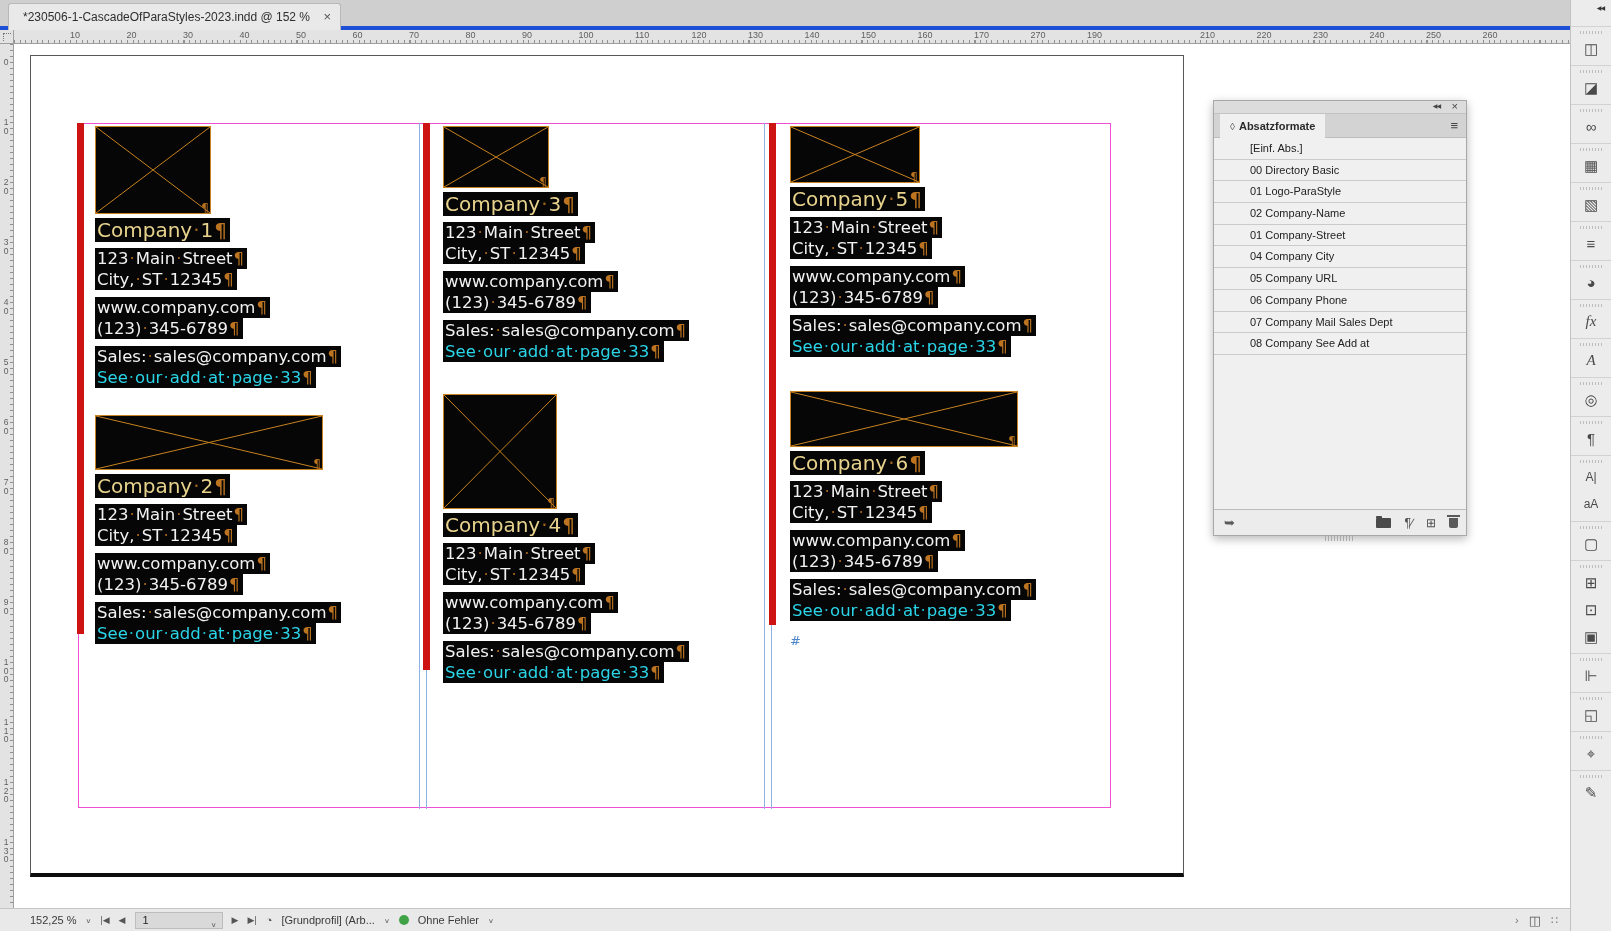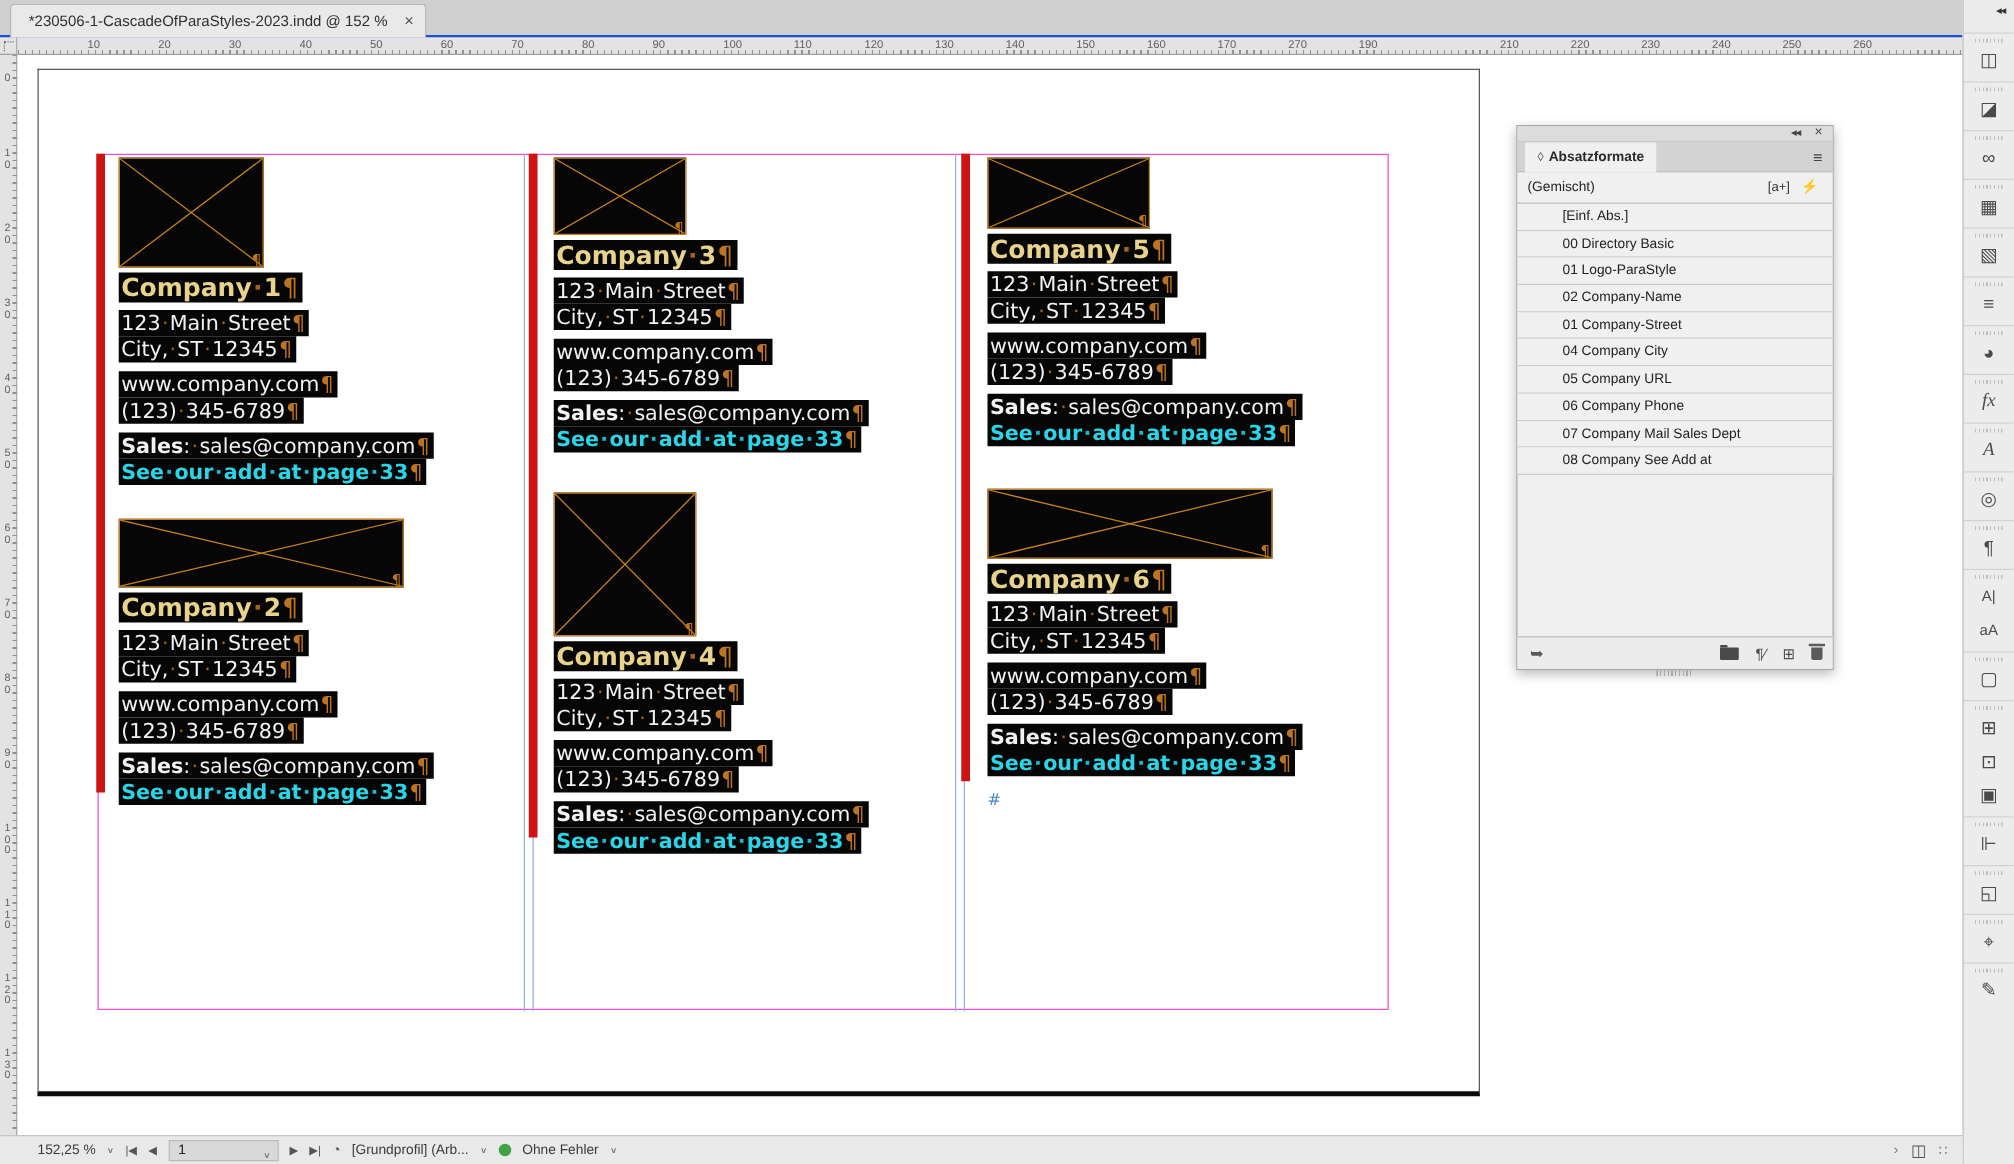--- a/index.html
+++ b/index.html
@@ -1,20 +1,20 @@
 <!DOCTYPE html>
 <html><head>
 <meta charset="utf-8">
 <style>
   html,body{margin:0;padding:0;width:1611px;height:931px;overflow:hidden;
     font-family:"Liberation Sans",sans-serif;background:#ececec;}
   *{box-sizing:border-box;}
 
   
-  #tabbar{position:absolute;left:0;top:0;width:1570px;height:30px;background:#cfcfcf;border-bottom:2px solid #1d4ed8;}
+  #tabbar{position:absolute;left:0;top:0;width:1570px;height:30px;background:#cfcfcf;border-bottom:4px solid #1d4ed8;}
   #doc-tab{position:absolute;left:8px;top:3px;height:27px;background:#e9e9e9;border:1px solid #b8b8b8;border-bottom:none;
     padding:0 30px 0 14px;font-size:12px;color:#2e2e2e;line-height:26px;border-radius:3px 3px 0 0;}
   #doc-tab .close{position:absolute;right:9px;top:0;color:#555;font-size:13px;cursor:default;}
 
   
   #h-ruler{position:absolute;left:14px;top:30px;width:1556px;height:14px;background:#e3e3e3;border-bottom:1px solid #9f9f9f;
     background-image:repeating-linear-gradient(to right,#909090 0 1px,transparent 1px 5.65px);
     background-size:100% 4px;background-repeat:no-repeat;background-position:0 10px;}
   .hnum{position:absolute;top:0;font-size:9px;color:#606060;text-align:center;}
   #v-ruler{position:absolute;left:0;top:44px;width:14px;height:864px;background:#e3e3e3;border-right:1px solid #9f9f9f;
@@ -35,21 +35,21 @@
   
   .card{position:absolute;}
   .imgframe{position:relative;background:#060606;border:1px solid #c8821f;margin-bottom:4px;}
   .imgframe svg{position:absolute;left:0;top:0;width:100%;height:100%;}
   .fpil{position:absolute;right:1px;bottom:-2px;color:#bc7420;font:12px "DejaVu Sans",sans-serif;}
   .dline{display:table;background:#060606;padding:0 3px 0 2px;white-space:nowrap;font-family:"DejaVu Sans",sans-serif;}
   .l-name{font-size:20px;line-height:24px;font-weight:700;color:#e8d38d;margin-bottom:6px;}
   .l-body{font-size:16.5px;line-height:21px;color:#f2f2f2;}
   .l-see{font-size:16.5px;line-height:21px;font-weight:700;color:#2bd5e8;}
   .gap{margin-top:7px;}
-  .b{font-weight:700;}
+  .b{font-weight:400;}
   .sp{color:#a2641a;padding:0 1px;}
   .l-see .sp{color:#18b9cc;}
   .pil{color:#bc7420;font-weight:400;padding-left:1px;}
   #endmark{position:absolute;color:#4a86c8;font:13px "DejaVu Sans",sans-serif;}
 
   
   #pstyles{position:absolute;left:1213px;top:100px;width:254px;height:436px;background:#f0f0f0;
     border:1px solid #a8a8a8;box-shadow:0 3px 9px rgba(0,0,0,.28);}
   #pstyles .phead{position:relative;height:13px;background:#dcdcdc;border-bottom:1px solid #c2c2c2;}
   #pstyles .phead .pcollapse{position:absolute;right:26px;top:1px;font-size:6px;color:#444;letter-spacing:-1px;}
@@ -420,25 +420,20 @@
   <div class="phead">
     <span class="pcollapse">◀◀</span>
     <span class="pclose">×</span>
   </div>
   <div class="ptabs">
     <div class="ptab">
       <span class="dia">◊</span><span>Absatzformate</span>
     </div>
     <span class="pmenu">≡</span>
   </div>
-  <div class="pinfo">
-    <span>(Gemischt)</span>
-    <span class="badge">[a+]</span>
-    <span class="bolt">⚡</span>
-  </div>
   <div id="stylelist">
       <div class="srow">[Einf. Abs.]</div>
       <div class="srow">00 Directory Basic</div>
       <div class="srow">01 Logo-ParaStyle</div>
       <div class="srow">02 Company-Name</div>
       <div class="srow">01 Company-Street</div>
       <div class="srow">04 Company City</div>
       <div class="srow">05 Company URL</div>
       <div class="srow">06 Company Phone</div>
       <div class="srow">07 Company Mail Sales Dept</div>

